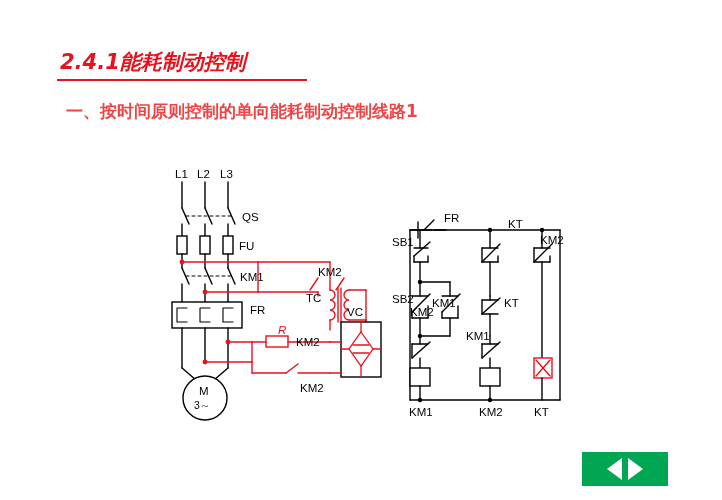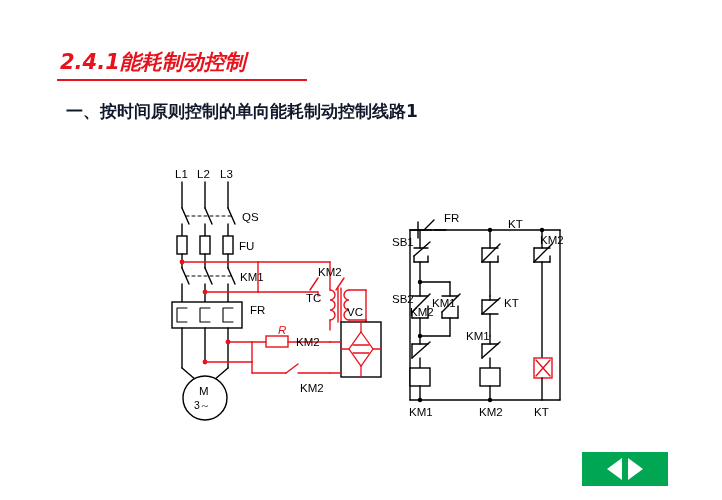--- a/index.html
+++ b/index.html
@@ -44,21 +44,21 @@
     height: 2px;
     background: #e8121c;
   }
   .subtitle {
     position: absolute;
     left: 66px;
     top: 100px;
     font-family: "DejaVu Sans", sans-serif;
     font-size: 17px;
     font-weight: bold;
-    color: #0f172a;
+    color: #ef4444;
     white-space: nowrap;
   }
   #diagram {
     position: absolute;
     left: 0;
     top: 0;
   }
   .nav {
     position: absolute;
     left: 582px;

